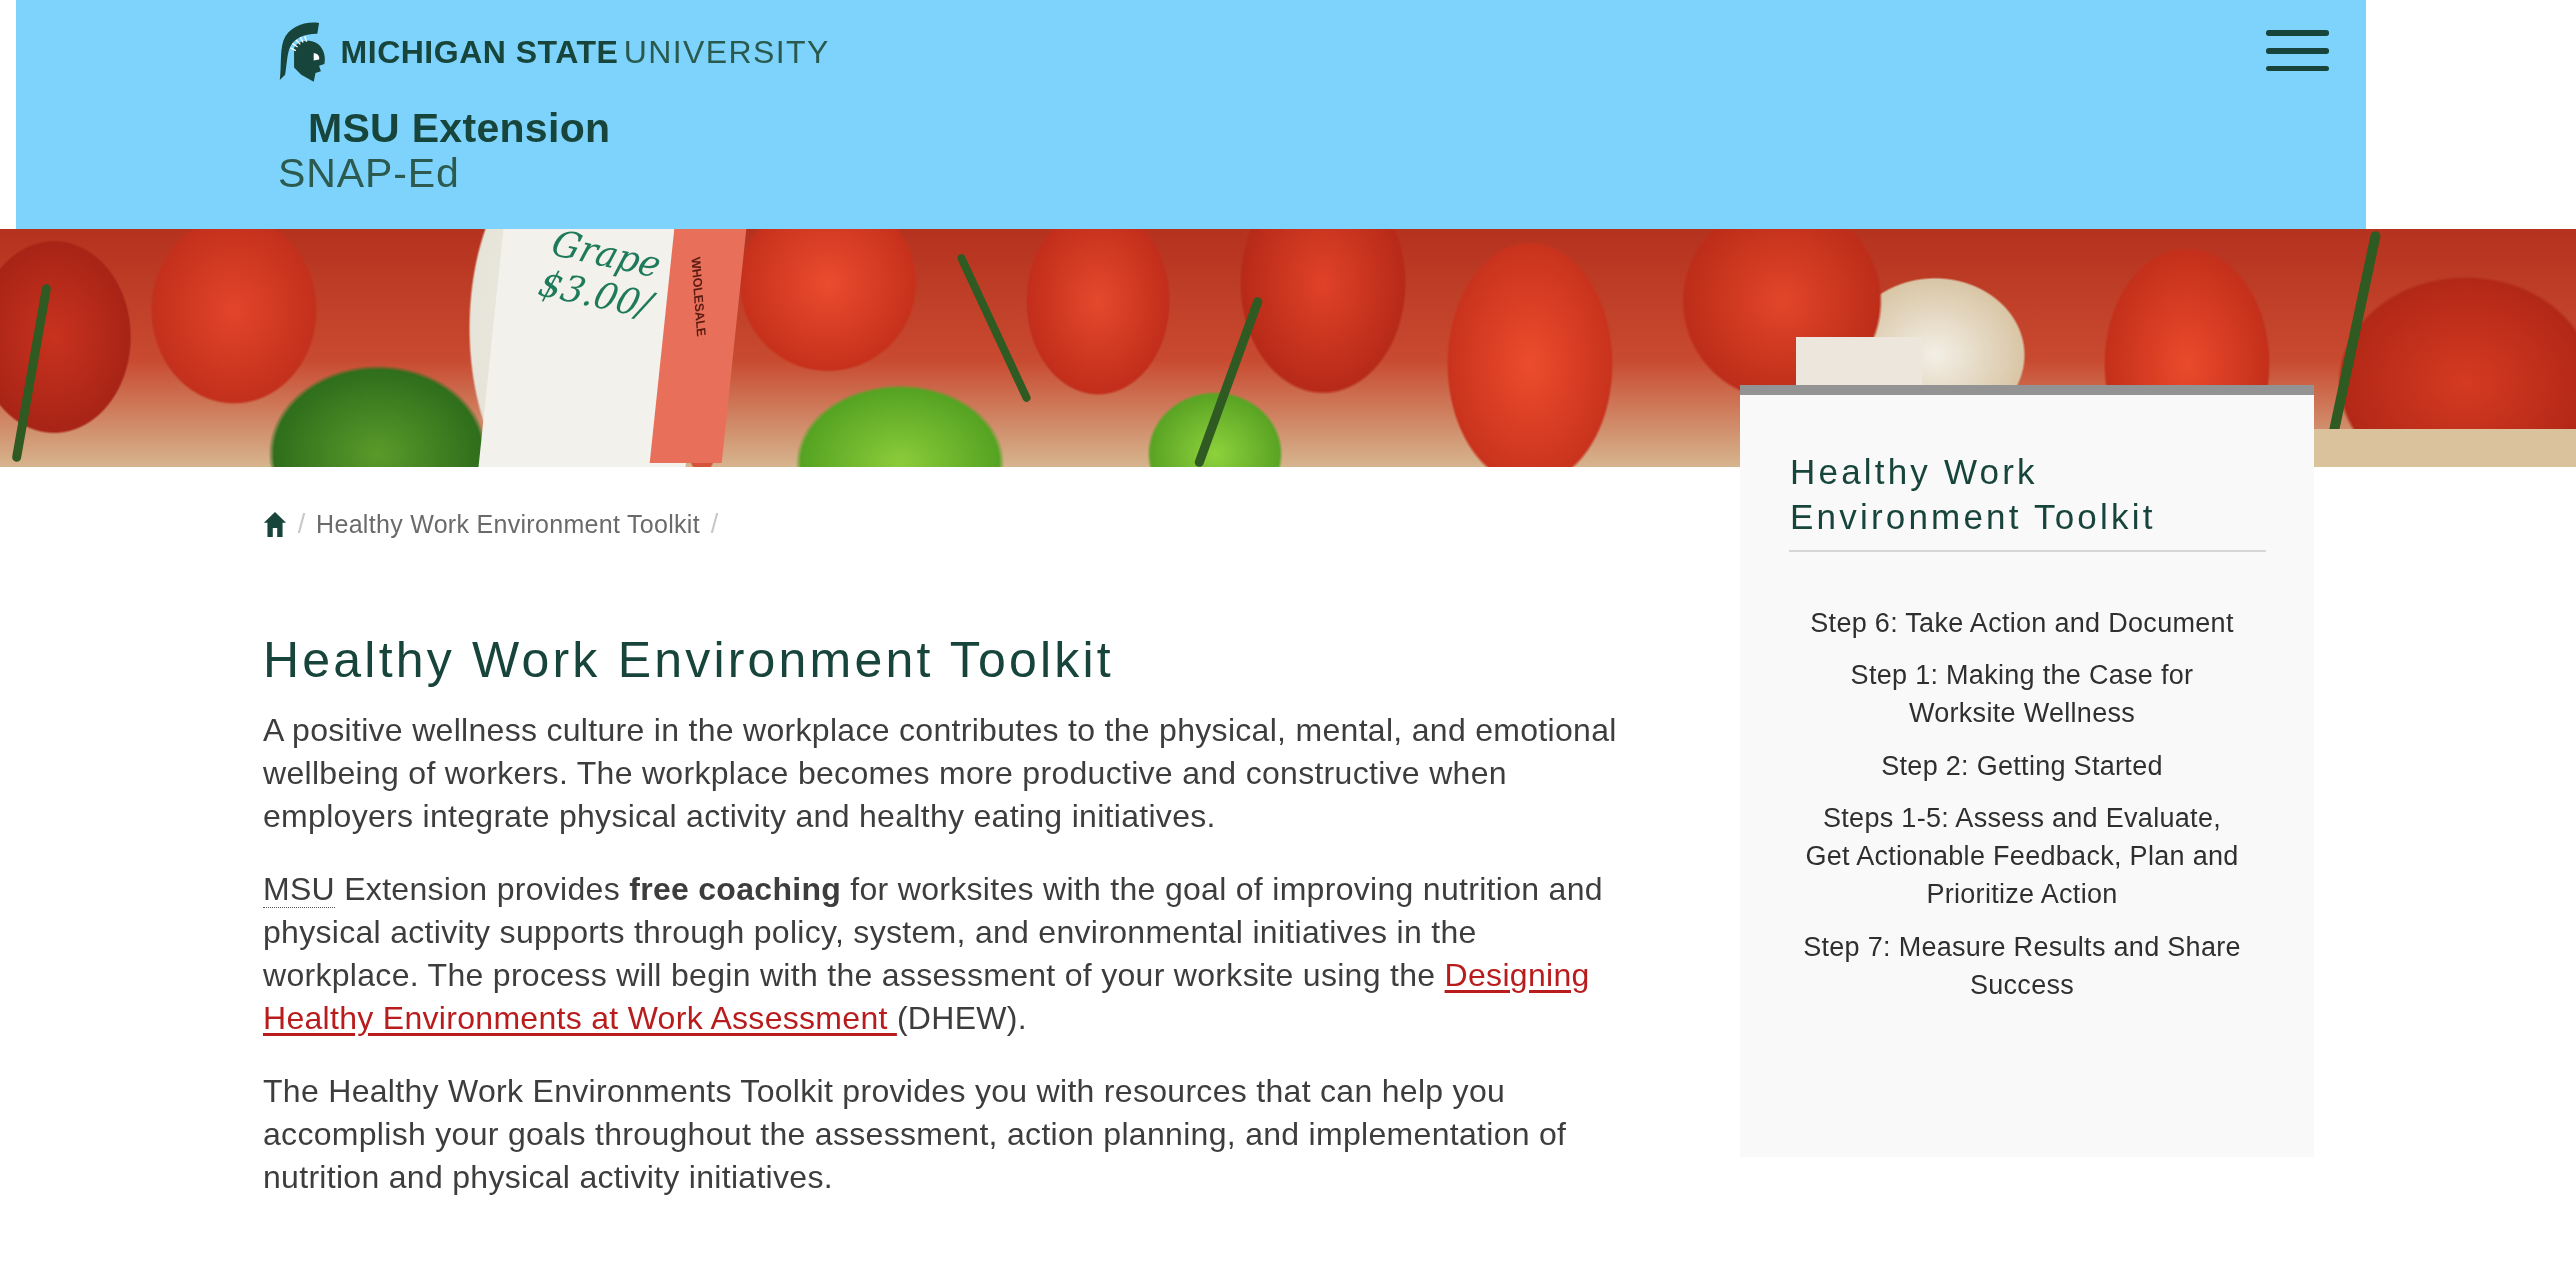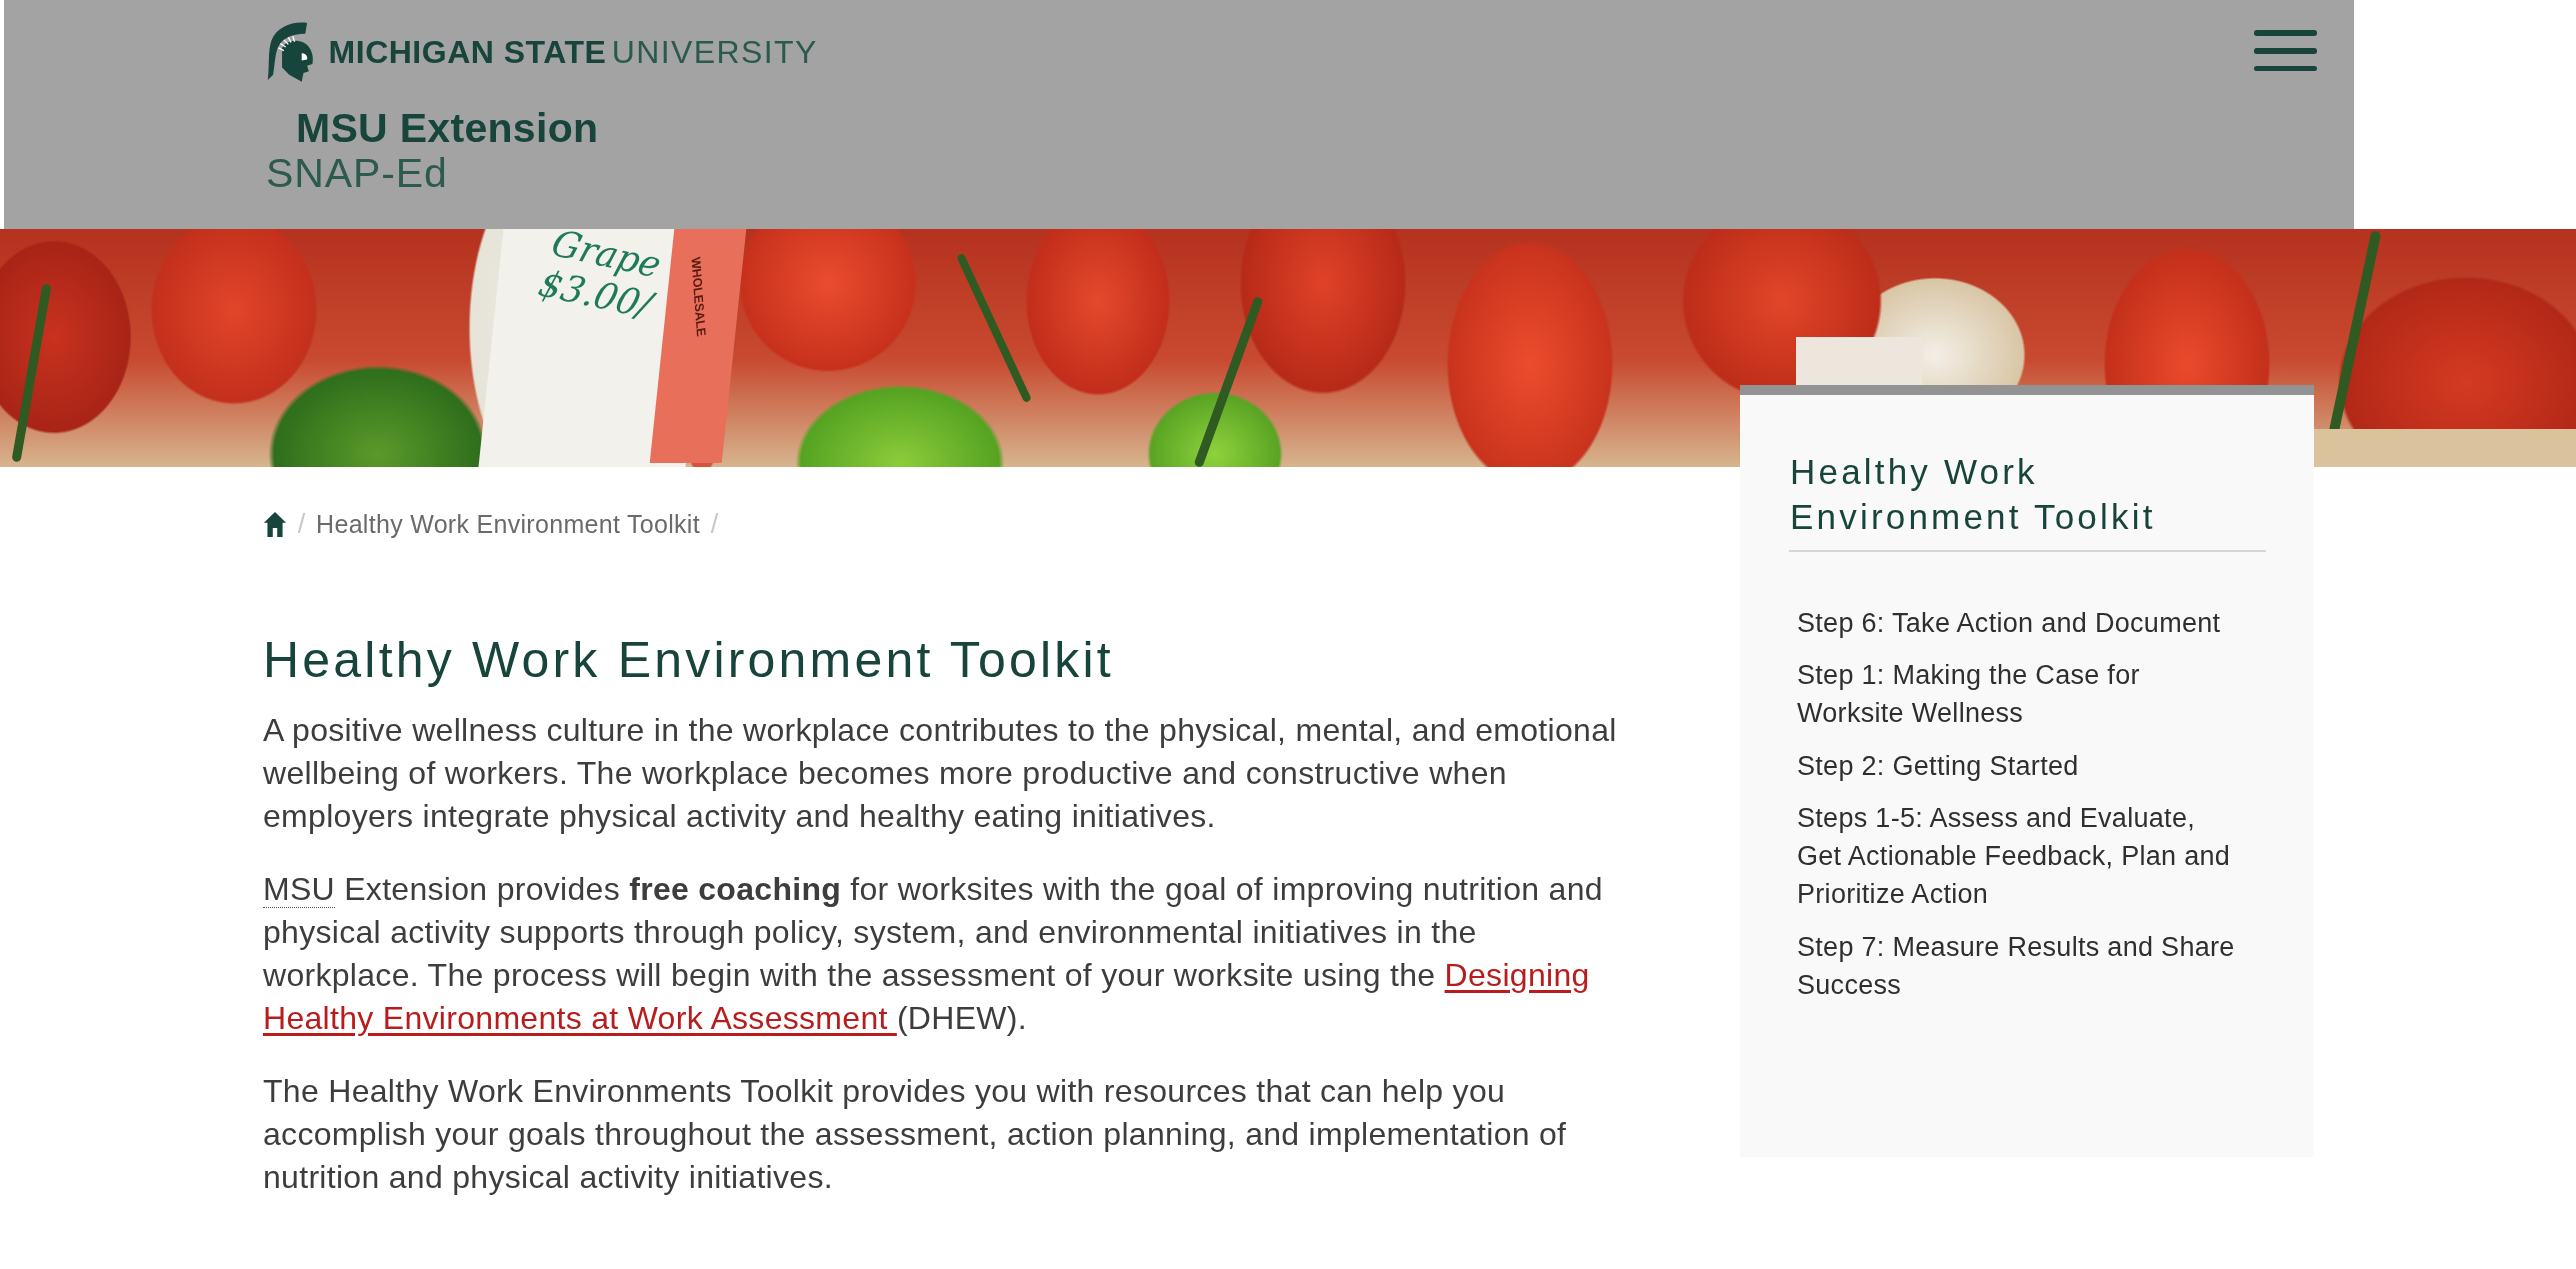--- a/index.html
+++ b/index.html
@@ -1,20 +1,20 @@
 <!DOCTYPE html>
 <html style="font-size:14.4px"><head>
 <meta charset="utf-8">
 <style>
   * { box-sizing: border-box; margin: 0; padding: 0; }
   html, body { width: 2576px; height: 1269px; background: #ffffff; overflow: hidden; }
   body { font-family: "Liberation Sans", "DejaVu Sans", sans-serif; color: #3d3d3d; position: relative; }
 
   
-  .site-header { position: absolute; left: 4px; top: 0; width: 2350px; height: 229px; background: #a3a3a3; }
+  .site-header { position: absolute; left: 16px; top: 0; width: 2350px; height: 229px; background: #7dd3fc; }
   .msu-logo { position: absolute; left: 262px; top: 20px; height: 63px; display: flex; align-items: center; text-decoration: none; }
   .spartan-icon { width: 50px; height: 61px; display: block; }
   .wordmark { margin-left: 12.6px; font-size: 32px; color: #18453b; letter-spacing: 0.5px; white-space: nowrap; line-height: 1; }
   .wordmark .bold { font-weight: 700; }
   .wordmark .thin { font-weight: 400; letter-spacing: 1.4px; margin-left: 5.4px; color: #2a5a4e; }
   .site-title { position: absolute; left: 262px; top: 106px; color: #18453b; text-decoration: none; }
   .site-title .unit { display: block; font-size: 41px; font-weight: 700; line-height: 45px; letter-spacing: 0.3px; margin-left: 30px; }
   .site-title .sub { display: block; font-size: 41px; font-weight: 400; line-height: 45px; letter-spacing: 0.9px; color: #2c5a4f; }
   .menu-button { position: absolute; left: 2248px; top: 25px; width: 68px; height: 52px; background: none; border: none; cursor: pointer; }
   .menu-button span { position: absolute; left: 1.8px; width: 63px; height: 5.4px; border-radius: 2.7px; background: #18453b; }
@@ -62,21 +62,21 @@
   .main p abbr { text-decoration: none; border-bottom: 1.8px dotted #555; }
   .main p strong { font-weight: 700; }
   .main p a { color: #b91c1c; text-decoration: underline; text-underline-offset: 3.6px; }
 
   
   .sidebar { position: absolute; left: 1740px; top: 385px; width: 574px; height: 772px; background: #f9f9f9; border-top: 10.8px solid #939393; }
   .sidebar-title { position: absolute; left: 50px; top: 54px; width: 486px; font-size: 35px; font-weight: 400; color: #18453b; letter-spacing: 3.2px; line-height: 45px; }
   .sidebar-divider { position: absolute; left: 49px; top: 155px; width: 477px; height: 1.8px; background: #d6d6d6; }
   .sidebar-nav { position: absolute; left: 57px; top: 209px; width: 450px; list-style: none; }
   .sidebar-nav li { margin-bottom: 14.4px; }
-  .sidebar-nav a { display: block; font-size: 27px; line-height: 38px; color: #2f2f2f; text-decoration: none; letter-spacing: 0.3px; }
+  .sidebar-nav a { display: block; font-size: 27px; line-height: 38px; color: #2f2f2f; text-decoration: none; letter-spacing: 0.3px; text-align: center; }
 </style>
 </head>
 <body>
 
 <header class="site-header">
   <a class="msu-logo">
     <svg class="spartan-icon" viewBox="0 0 56 68">
       <path fill="#18453b" d="M46 2 C30 0 12 6 6 22 C2 34 4 50 2 66 L8 60 C10 48 10 36 14 28 C18 20 28 14 44 14 Z"></path>
       <path fill="#18453b" d="M18 30 C22 22 34 20 42 24 C50 28 54 38 52 48 L46 50 L48 56 L42 58 L40 68 L26 60 L18 52 Z"></path>
       <path fill="#ffffff" d="M40 36 C44 36 47 39 46 43 L40 44 Z"></path>

